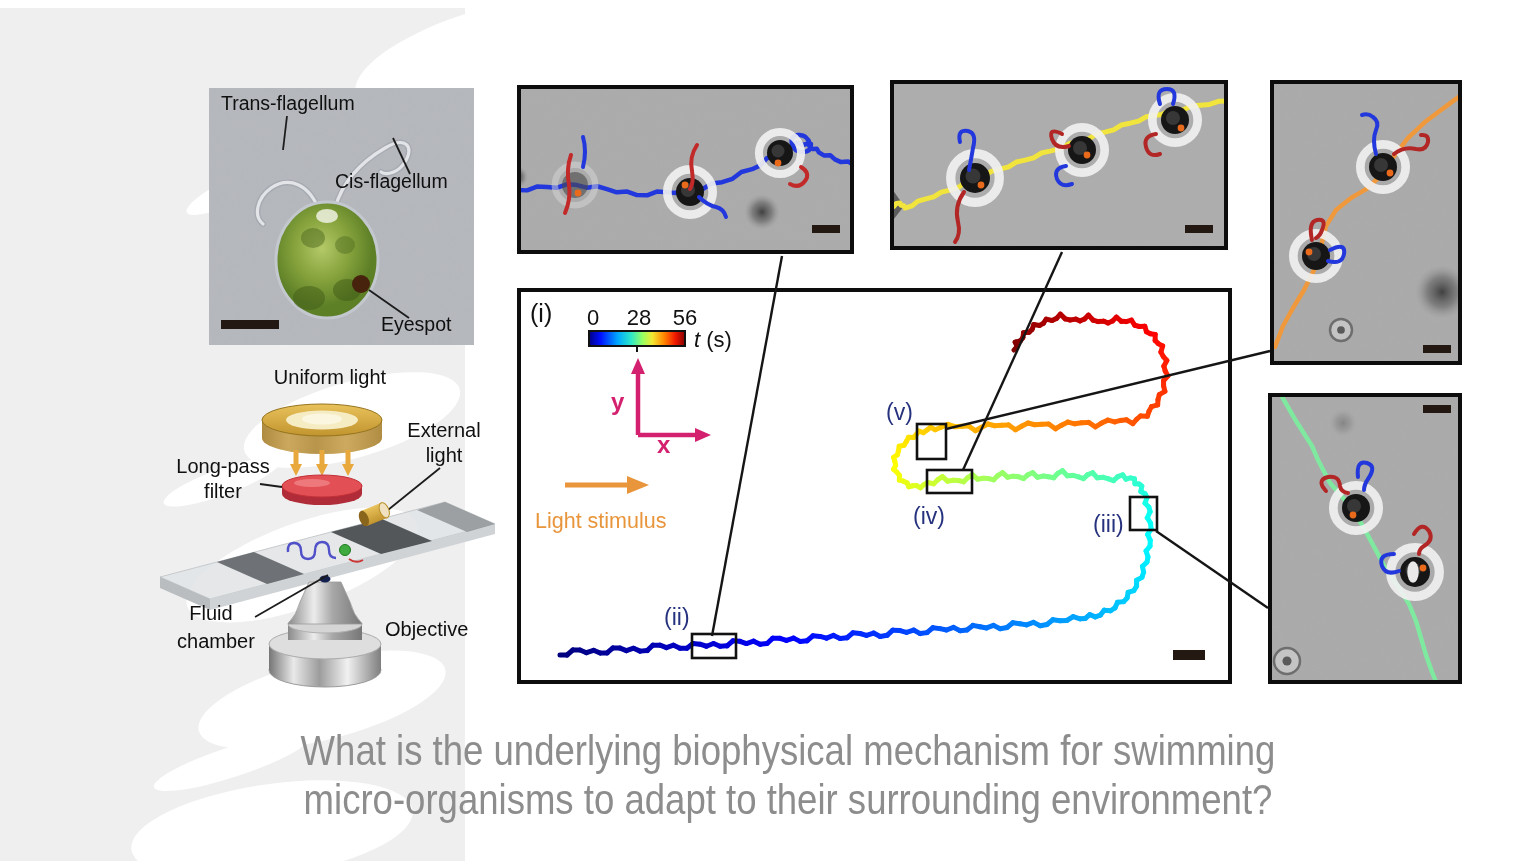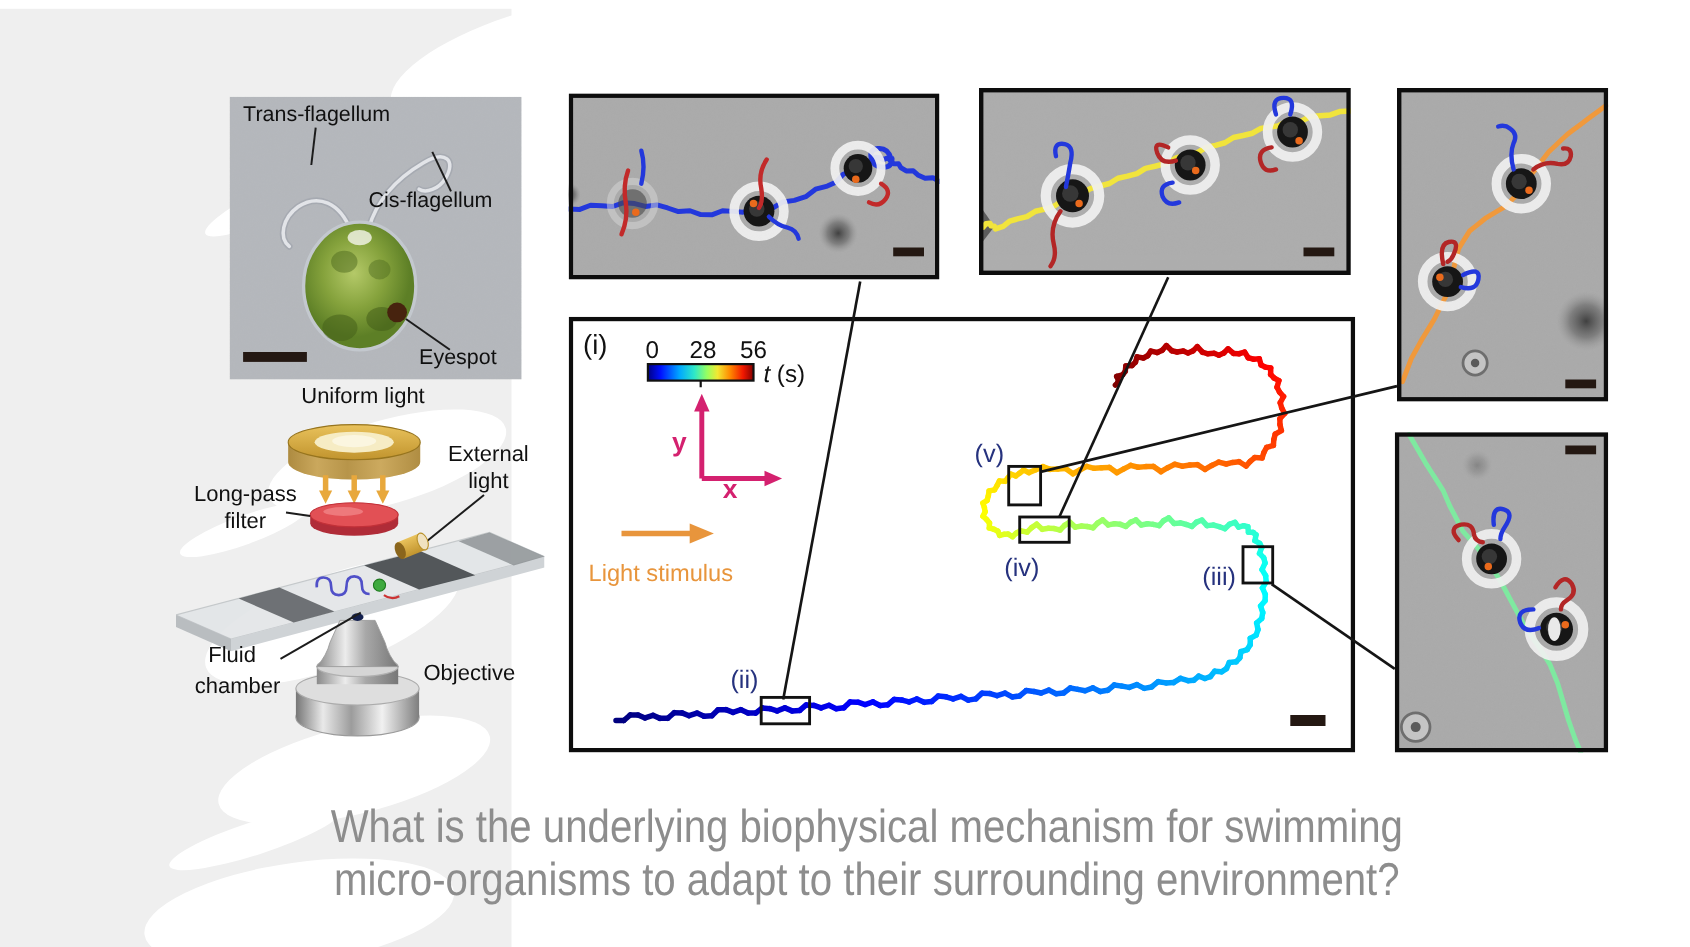--- a/index.html
+++ b/index.html
@@ -98,21 +98,21 @@
     <line class="ptr" x1="78" y1="28" x2="74" y2="62"></line>
     <line class="ptr" x1="184" y1="50" x2="201" y2="86"></line>
     <line class="ptr" x1="160" y1="202" x2="200" y2="230"></line>
     <text class="figlab" x="12" y="22">Trans-flagellum</text>
     <text class="figlab" x="126" y="100">Cis-flagellum</text>
     <text class="figlab" x="172" y="243">Eyespot</text>
     <rect x="12" y="232" width="58" height="9" fill="#241812"></rect>
   </svg>
 </div>
 
-<div class="panel" style="left:160px;top:344px;width:335px;height:335px;z-index:1">
+<div class="panel" style="left:160px;top:362px;width:335px;height:335px;z-index:1">
   <svg viewBox="0 0 335 335">
     <text class="figlab" style="font-size:20px" x="170" y="22" text-anchor="middle">Uniform light</text>
     <g>
       <path d="M102,58 L102,76 A60,16 0 0 0 222,76 L222,58" fill="#c0922e"></path>
       <path d="M102,58 L102,76 A60,16 0 0 0 222,76 L222,58" fill="url(#silvH)" opacity="0.25"></path>
       <ellipse cx="162" cy="58" rx="60" ry="16" fill="url(#goldTop)" stroke="#96741e"></ellipse>
       <ellipse cx="162" cy="58" rx="36" ry="9.5" fill="#f6ecc4"></ellipse>
       <ellipse cx="162" cy="57" rx="20" ry="5.5" fill="#fbf6e0"></ellipse>
     </g>
     <g fill="#e8a83c" stroke="#e8a83c">

